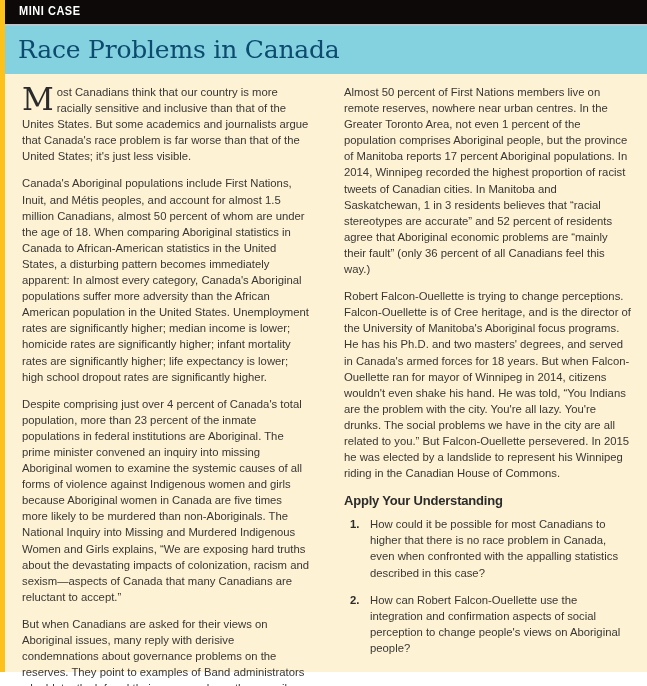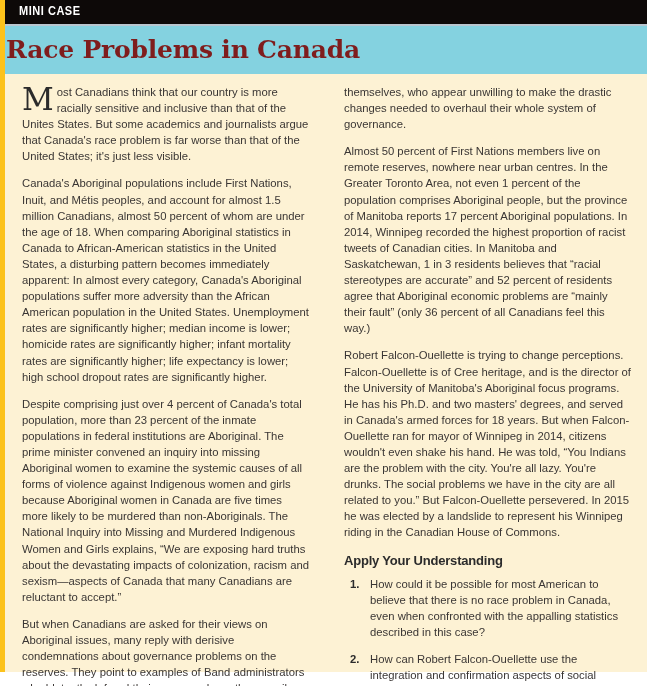--- a/index.html
+++ b/index.html
@@ -75,26 +75,26 @@
   .title-band .rail-cover {
     position: absolute;
     left: 0;
     top: 0;
     width: 5px;
     height: 48px;
     background: #fcc21b;
   }
   .case-title {
     position: absolute;
-    left: 6px;
+    left: 18px;
     top: 9px;
     font-family: "DejaVu Serif", "Liberation Serif", serif;
     font-size: 25px;
-    font-weight: bold;
-    color: #7f1d1d;
+    font-weight: normal;
+    color: #0c4a6e;
     letter-spacing: -0.2px;
     white-space: nowrap;
   }
 
   
   .body-area {
     position: absolute;
     left: 0;
     top: 74px;
     width: 647px;
@@ -209,32 +209,31 @@
         <p class="para dropcap-para"><span class="dropcap">M</span><span>ost Canadians think that our country is more racially sensitive and inclusive than that of the Unites States. But some academics and journalists argue that Canada's race problem is far worse than that of the United States; it's just less visible.</span></p>
 
         <p class="para">Canada's Aboriginal populations include First Nations, Inuit, and Métis peoples, and account for almost 1.5 million Canadians, almost 50 percent of whom are under the age of 18. When comparing Aboriginal statistics in Canada to African-American statistics in the United States, a disturbing pattern becomes immediately apparent: In almost every category, Canada's Aboriginal populations suffer more adversity than the African American population in the United States. Unemployment rates are significantly higher; median income is lower; homicide rates are significantly higher; infant mortality rates are significantly higher; life expectancy is lower; high school dropout rates are significantly higher.</p>
 
         <p class="para">Despite comprising just over 4 percent of Canada's total population, more than 23 percent of the inmate populations in federal institutions are Aboriginal. The prime minister convened an inquiry into missing Aboriginal women to examine the systemic causes of all forms of violence against Indigenous women and girls because Aboriginal women in Canada are five times more likely to be murdered than non-Aboriginals. The National Inquiry into Missing and Murdered Indigenous Women and Girls explains, “We are exposing hard truths about the devastating impacts of colonization, racism and sexism—aspects of Canada that many Canadians are reluctant to accept.”</p>
 
         <p class="para">But when Canadians are asked for their views on Aboriginal issues, many reply with derisive condemnations about governance problems on the reserves. They point to examples of Band administrators who blatantly defraud their own people, or they angrily reference tax exemptions and other financial aid programs that Aboriginal people are able to claim. Still others point to the perception of apathy among the Aboriginal people</p>
       </div>
 
       <div class="col col-right">
-        <p class="para">themselves, who appear unwilling to make the drastic changes needed to overhaul their whole system of governance.</p>
 
         <p class="para">Almost 50 percent of First Nations members live on remote reserves, nowhere near urban centres. In the Greater Toronto Area, not even 1 percent of the population comprises Aboriginal people, but the province of Manitoba reports 17 percent Aboriginal populations. In 2014, Winnipeg recorded the highest proportion of racist tweets of Canadian cities. In Manitoba and Saskatchewan, 1 in 3 residents believes that “racial stereotypes are accurate” and 52 percent of residents agree that Aboriginal economic problems are “mainly their fault” (only 36 percent of all Canadians feel this way.)</p>
 
         <p class="para">Robert Falcon-Ouellette is trying to change perceptions. Falcon-Ouellette is of Cree heritage, and is the director of the University of Manitoba's Aboriginal focus programs. He has his Ph.D. and two masters' degrees, and served in Canada's armed forces for 18 years. But when Falcon-Ouellette ran for mayor of Winnipeg in 2014, citizens wouldn't even shake his hand. He was told, “You Indians are the problem with the city. You're all lazy. You're drunks. The social problems we have in the city are all related to you.” But Falcon-Ouellette persevered. In 2015 he was elected by a landslide to represent his Winnipeg riding in the Canadian House of Commons.</p>
 
         <div class="apply-heading">Apply Your Understanding</div>
 
         <ol class="questions">
           <li>
             <span class="qnum">1.</span>
-            <span>How could it be possible for most American to believe that there is no race problem in Canada, even when confronted with the appalling statistics described in this case?</span>
+            <span>How could it be possible for most Canadians to higher that there is no race problem in Canada, even when confronted with the appalling statistics described in this case?</span>
           </li>
           <li>
             <span class="qnum">2.</span>
             <span>How can Robert Falcon-Ouellette use the integration and confirmation aspects of social perception to change people's views on Aboriginal people?</span>
           </li>
 
         </ol>
       </div>
 
     </div>

